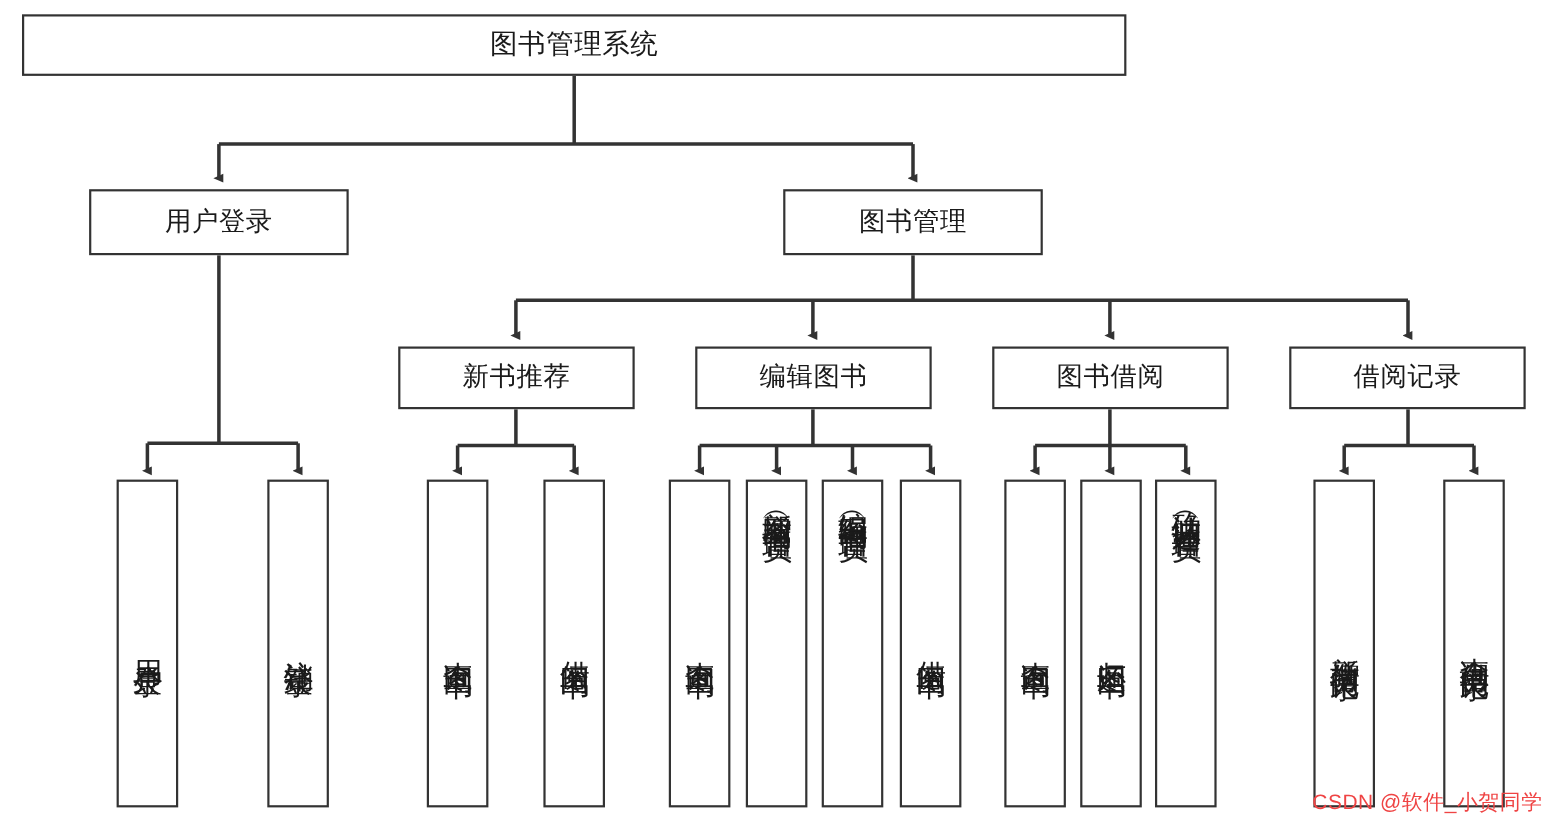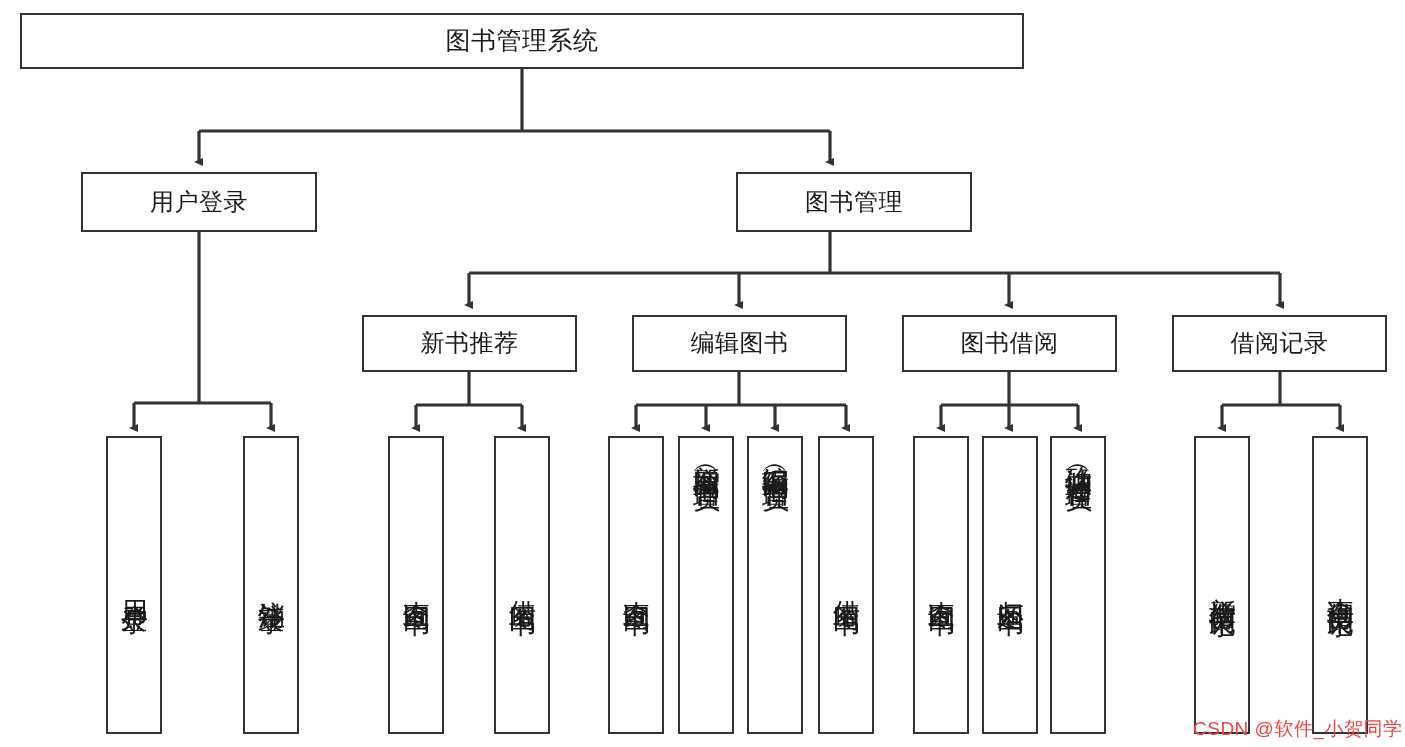--- a/index.html
+++ b/index.html
@@ -132,21 +132,21 @@
     </g>
   </svg>
 
   <div class="node horiz root" style="left:20px; top:13px; width:1004px; height:56px;">
     <span class="lbl">图书管理系统</span>
   </div>
 
   <div class="node horiz" style="left:81px; top:172px; width:236px; height:60px;">
     <span class="lbl">用户登录</span>
   </div>
-  <div class="node horiz" style="left:712px; top:172px; width:236px; height:60px;margin-left:24px;">
+  <div class="node horiz" style="left:712px; top:172px; width:236px; height:60px;">
     <span class="lbl">图书管理</span>
   </div>
 
   <div class="node horiz" style="left:362px; top:315px; width:215px; height:57px;">
     <span class="lbl">新书推荐</span>
   </div>
   <div class="node horiz" style="left:632px; top:315px; width:215px; height:57px;">
     <span class="lbl">编辑图书</span>
   </div>
   <div class="node horiz" style="left:902px; top:315px; width:215px; height:57px;">

